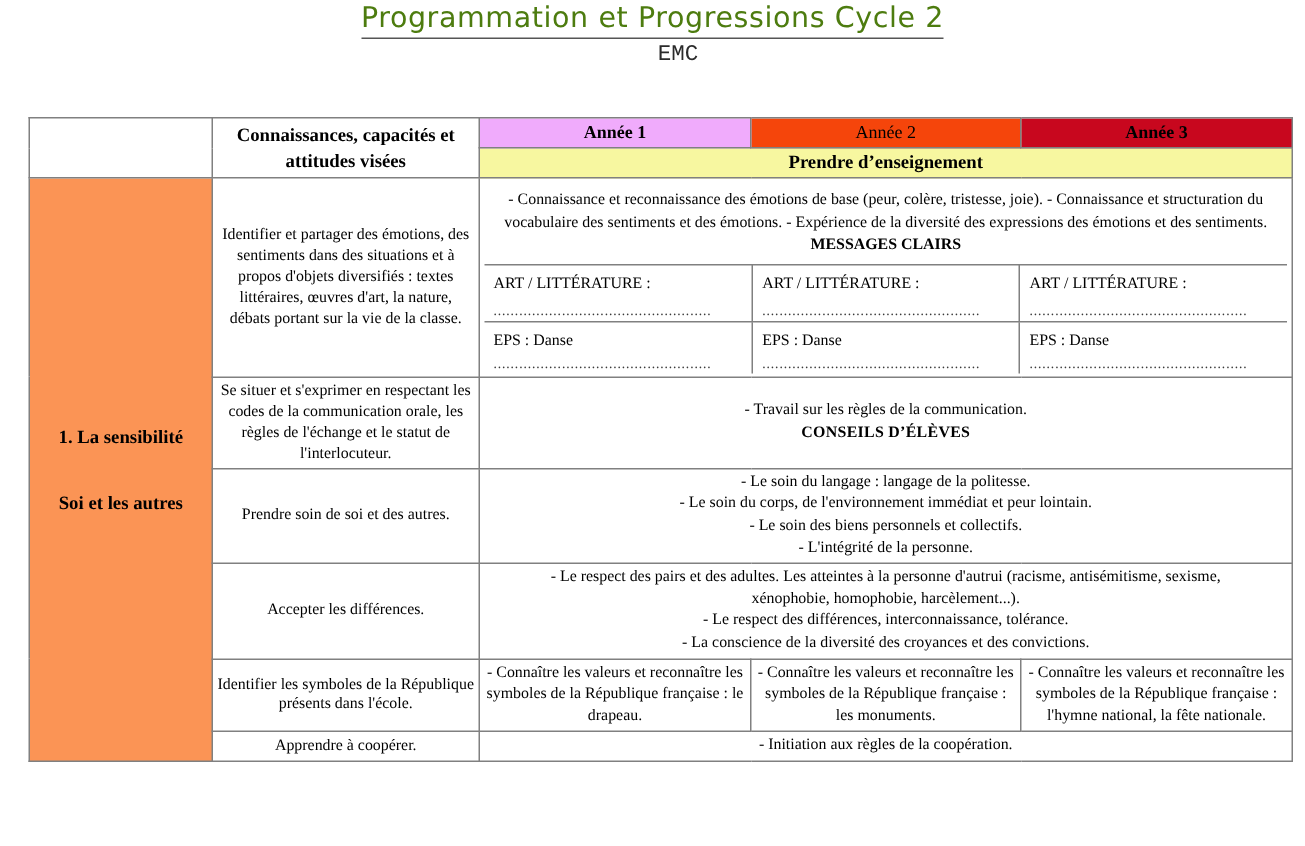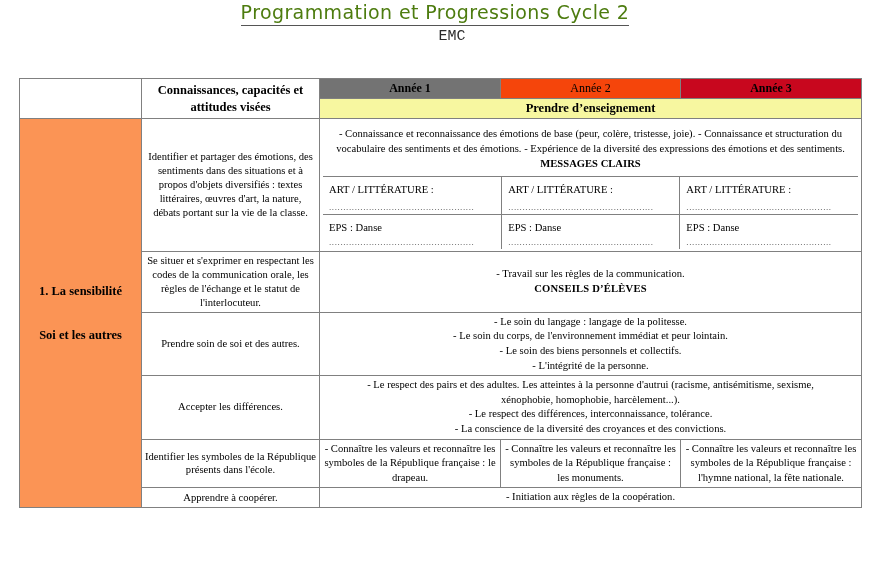--- a/index.html
+++ b/index.html
@@ -71,21 +71,21 @@
 
   
   .hd-blank { background: #ffffff; border: 1px solid #808080; }
   .hd-comp {
     background: #ffffff;
     font-weight: bold;
     font-size: 12.5px;
     line-height: 1.35;
     padding: 4px 6px;
   }
-  .hd-y1 { background: #737373; font-weight: bold; font-size: 12px; padding: 3px 2px; border-color:#7a5a00;}
+  .hd-y1 { background: #f0abfc; font-weight: bold; font-size: 12px; padding: 3px 2px; border-color:#7a5a00;}
   .hd-y2 { background: #F5450B; font-weight: normal; font-size: 12px; padding: 3px 2px; border-color:#8a2400;}
   .hd-y3 { background: #C8071E; font-weight: bold; font-size: 12px; padding: 3px 2px; border-color:#6e0010;}
   .hd-objets {
     background: #F7F7A0;
     font-weight: bold;
     font-size: 12.5px;
     padding: 4px 2px;
     border-color: #8a8a3a;
   }
 

